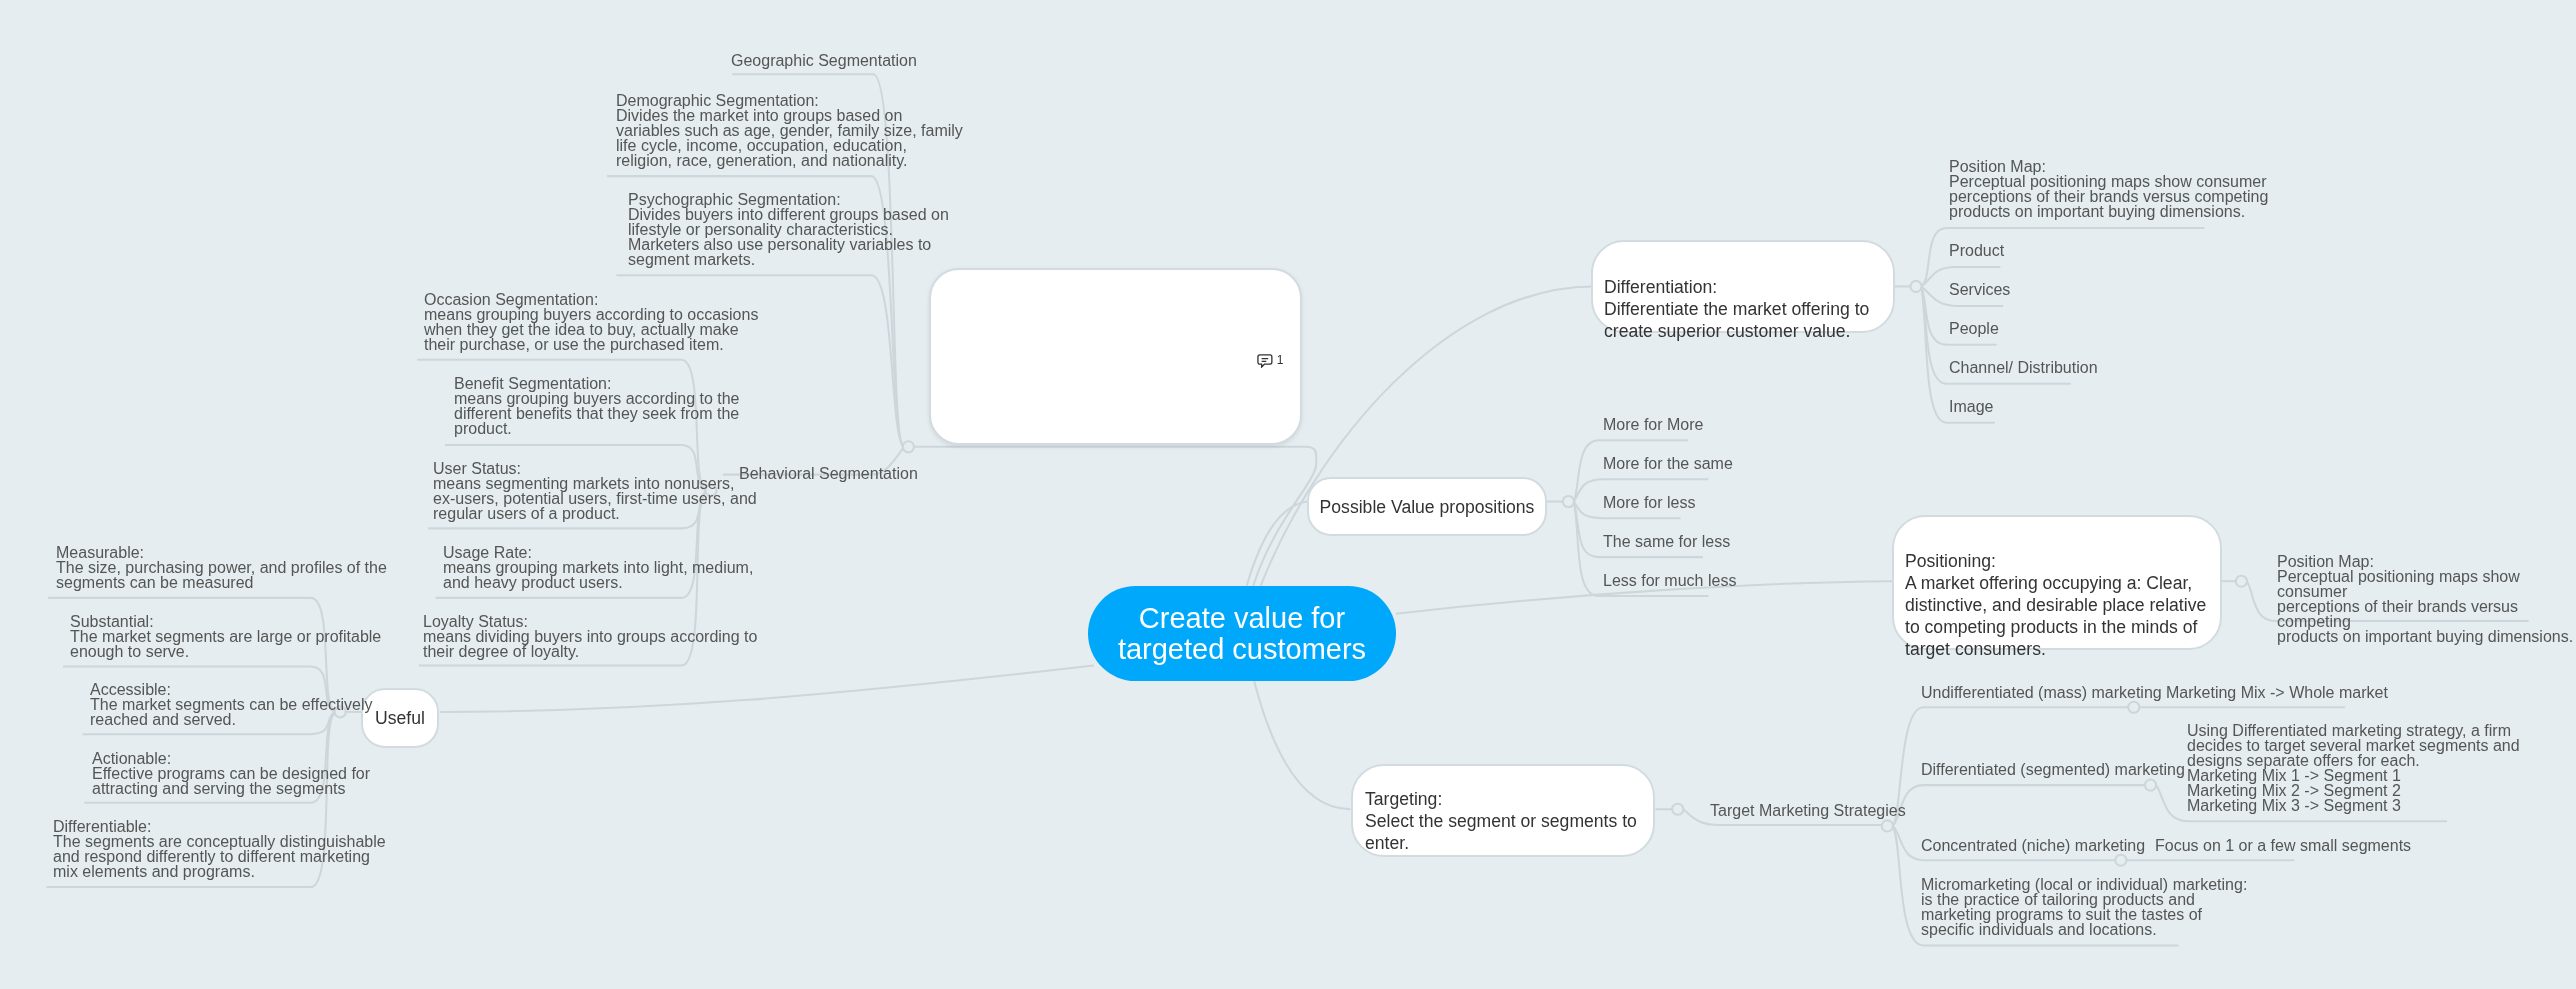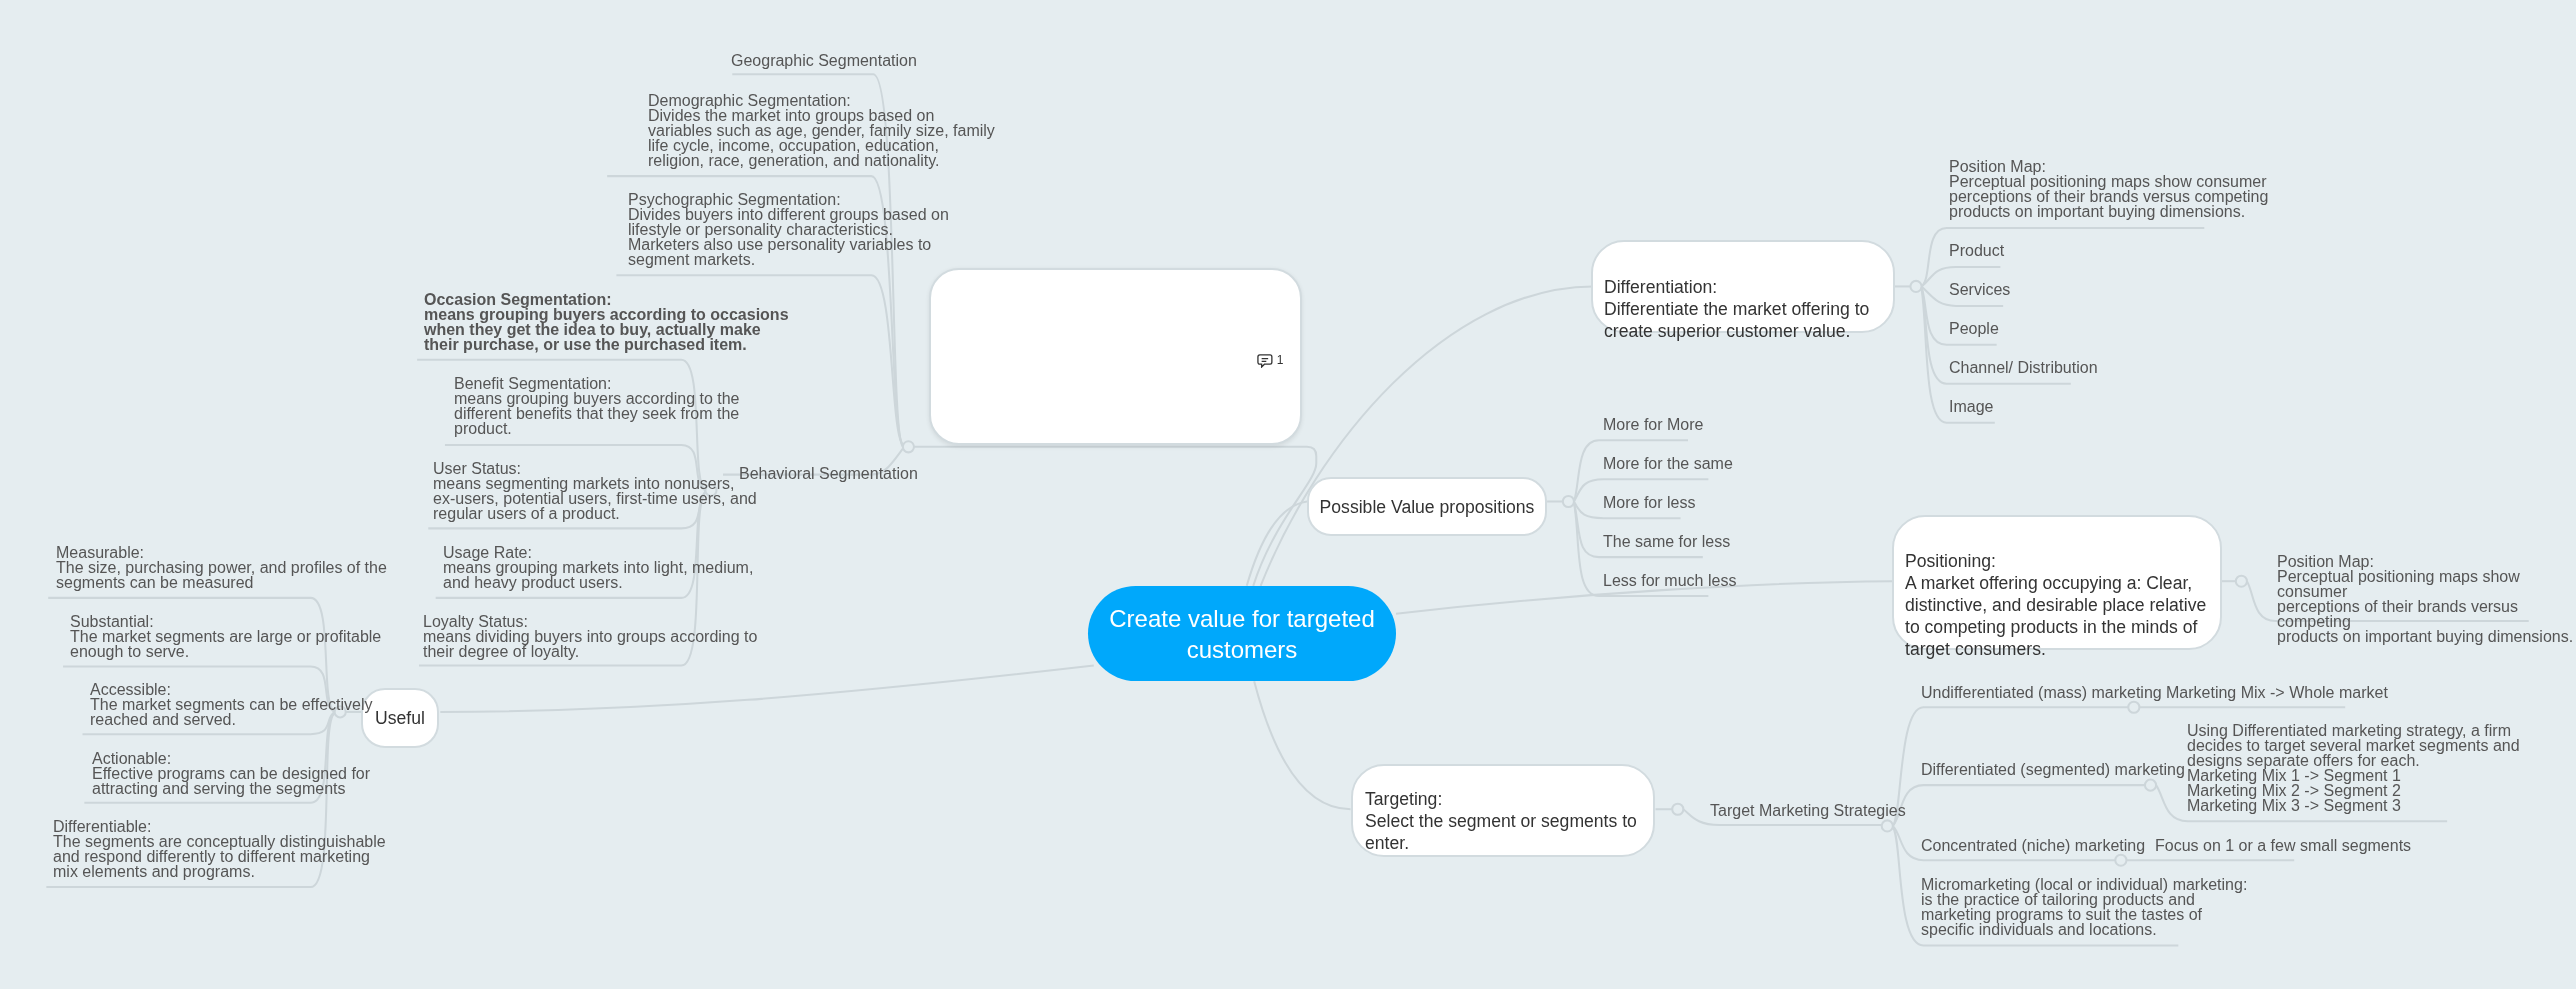--- a/index.html
+++ b/index.html
@@ -9,21 +9,21 @@
     font-family:"Liberation Sans", "DejaVu Sans", sans-serif;
   }
   svg.lines { position:absolute; left:0; top:0; width:2576px; height:990px; pointer-events:none; }
   svg.lines path { fill:none; stroke:#cdd6da; stroke-width:2.2; }
   svg.lines circle { fill:#e5edf0; stroke:#cdd6da; stroke-width:2.2; }
 
   .node { position:absolute; box-sizing:border-box; }
   .root {
     left:1088px; top:586px; width:308px; height:95px;
     background:#00a8fb; border-radius:48px; color:#fff;
-    font-size:24px; line-height:31px; text-align:center;
+    font-size:29px; line-height:31px; text-align:center;
     display:flex; align-items:center; justify-content:center; padding:0 16.7px;
   }
   .main {
     background:#fff; border:2.3px solid #d2dbdf; border-radius:33px;
     color:#333; font-size:17.6px; line-height:22px; padding:9.3px 12px;
   }
   .main.pill { border-radius:28px; display:flex; align-items:center; justify-content:center; }
   .leaf { position:absolute; color:#555; font-size:16px; line-height:15px; white-space:pre-line; }
   .seg-text { color:#111; font-size:18px; line-height:22px; white-space:pre-line; }
   .pre { white-space:pre-line; }
@@ -116,32 +116,32 @@
   <div class="comment">
     <svg viewBox="0 0 17 16">
         <path d="M3 2h11a2 2 0 0 1 2 2v6a2 2 0 0 1-2 2H8l-3 3v-3H3a2 2 0 0 1-2-2V4a2 2 0 0 1 2-2z" fill="none" stroke="#333" stroke-width="1.4"></path>
         <path d="M5 6h7M5 9h5" stroke="#333" stroke-width="1.3"></path>
       </svg>
     <span>1</span>
   </div>
 </div>
 
 <div class="leaf" style="left:731px; top:53px;">Geographic Segmentation</div>
-<div class="leaf" style="left:616px; top:93px;margin-left:32px;">Demographic Segmentation:
+<div class="leaf" style="left:616px; top:93px;">Demographic Segmentation:
 Divides the market into groups based on
 variables such as age, gender, family size, family
 life cycle, income, occupation, education,
 religion, race, generation, and nationality.</div>
 <div class="leaf" style="left:628px; top:192px;">Psychographic Segmentation:
 Divides buyers into different groups based on
 lifestyle or personality characteristics.
 Marketers also use personality variables to
 segment markets.</div>
 <div class="leaf" style="left:739px; top:466px;">Behavioral Segmentation</div>
-<div class="leaf" style="left:424px; top:292px;font-weight:bold;">Occasion Segmentation:
+<div class="leaf" style="left:424px; top:292px;">Occasion Segmentation:
 means grouping buyers according to occasions
 when they get the idea to buy, actually make
 their purchase, or use the purchased item.</div>
 <div class="leaf" style="left:454px; top:376px;">Benefit Segmentation:
 means grouping buyers according to the
 different benefits that they seek from the
 product.</div>
 <div class="leaf" style="left:433px; top:461px;">User Status:
 means segmenting markets into nonusers,
 ex-users, potential users, first-time users, and

